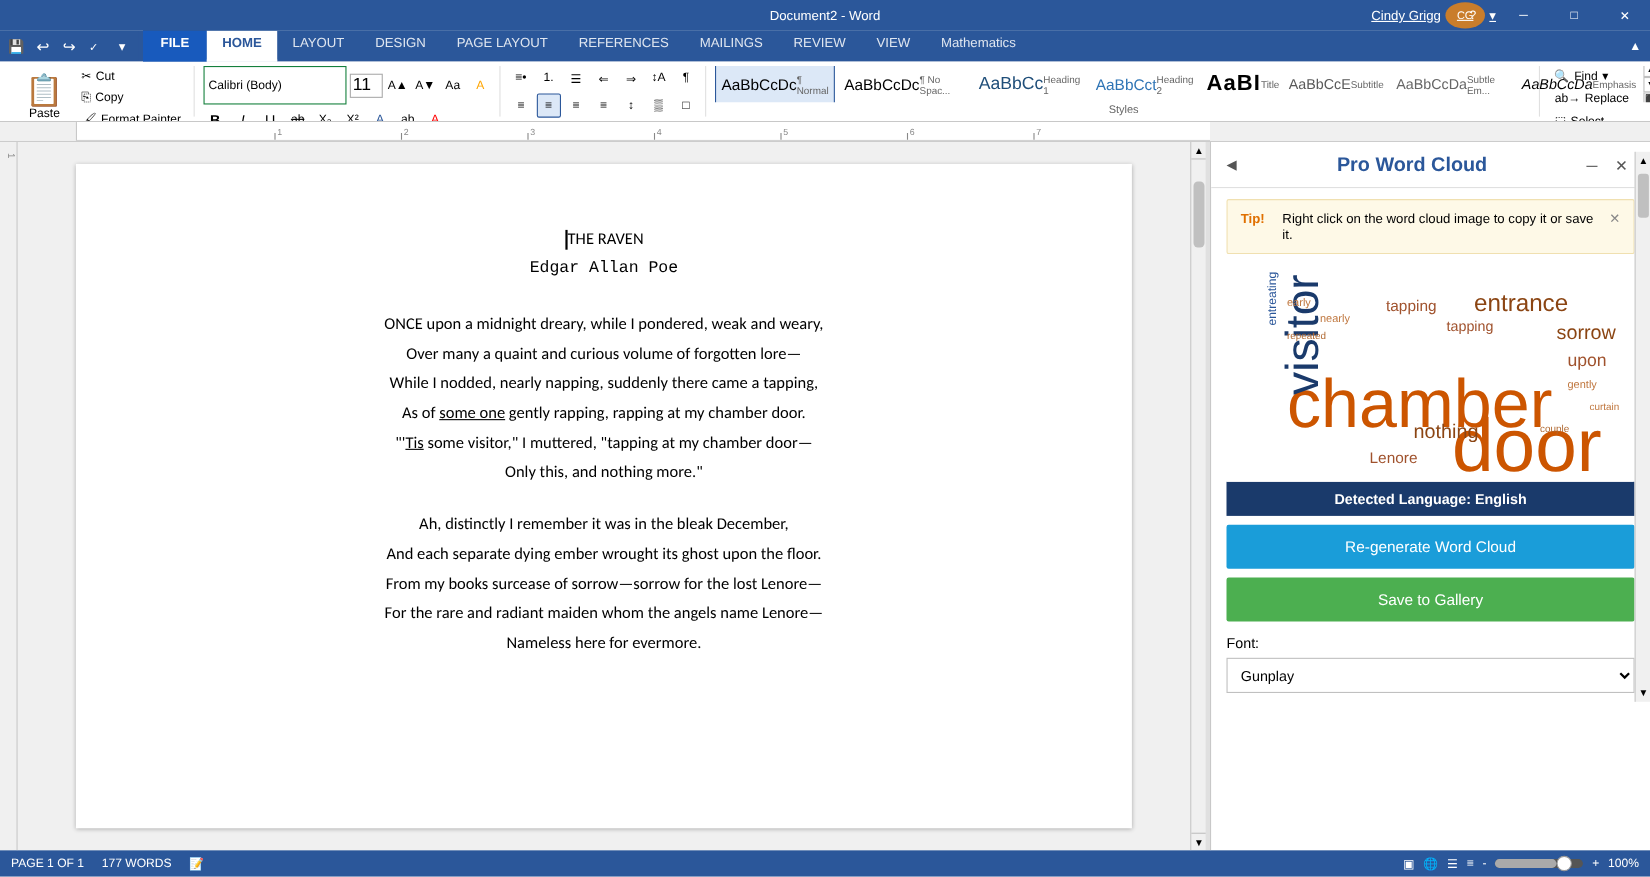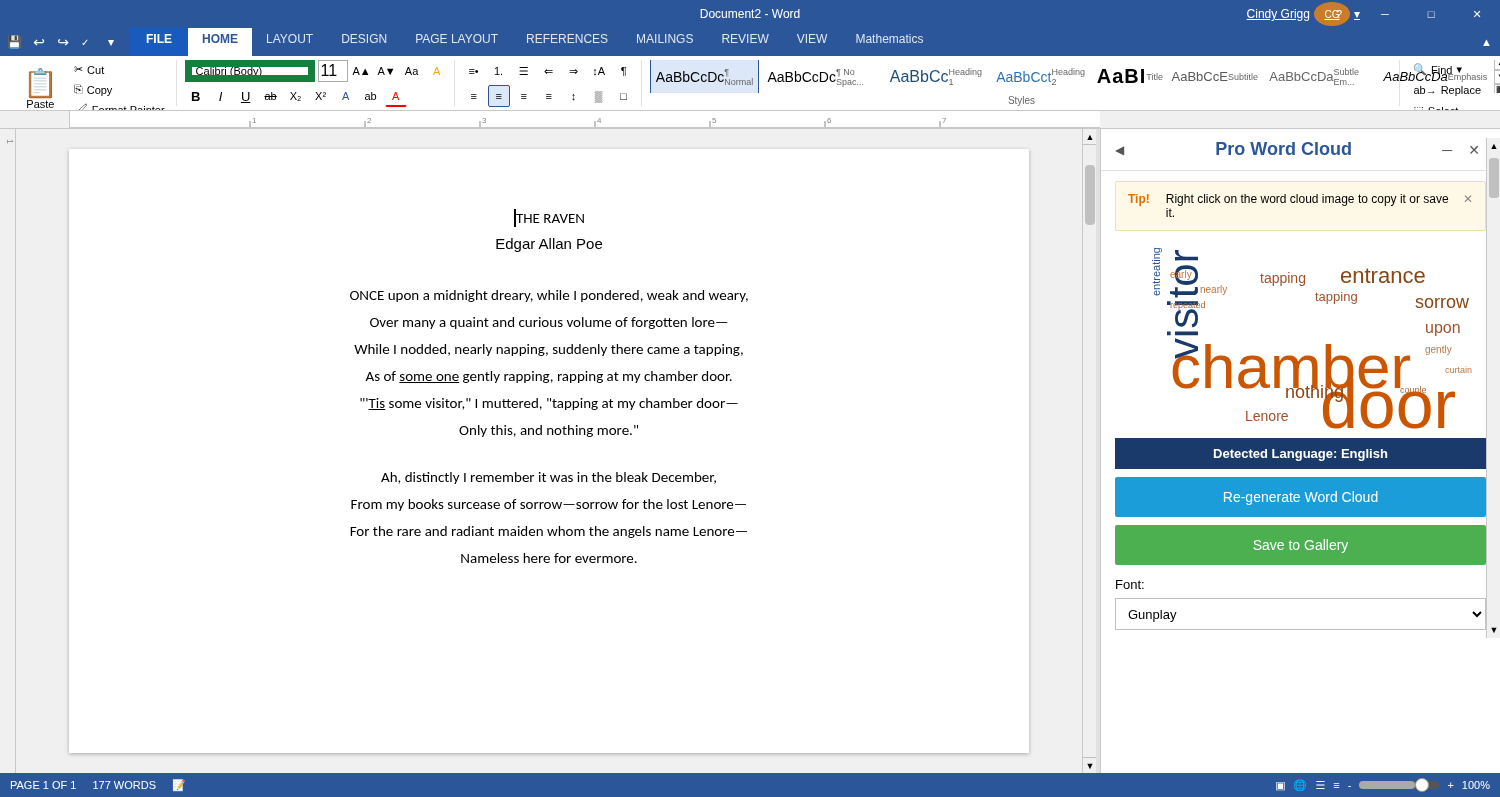--- a/index.html
+++ b/index.html
@@ -145,22 +145,22 @@
       font-size: 11px;
       white-space: nowrap;
     }
     .font-row {
       display: flex;
       align-items: center;
       gap: 3px;
     }
     .font-name-select {
       width: 130px;
-      height: 22px;
-      border: 7px solid #15803d;
+      height: 35px;
+      border: 1px solid #15803d;
       font-size: 11px;
       padding: 0 4px;
       background: white;
     }
     .font-size-select {
       width: 30px;
       height: 22px;
       border: 1px solid #ababab;
       font-size: 16px;
       padding: 0 2px;
@@ -236,21 +236,21 @@
       font-size: 15px;
       font-weight: normal;
       margin-bottom: 8px;
       font-family: 'Calibri', sans-serif;
     }
     .doc-author {
       text-align: center;
       font-size: 15px;
       font-weight: normal;
       margin-bottom: 30px;
-      font-family: Liberation Sans, sans-serif;
+      font-family: Liberation Mono, monospace;
     }
     .doc-stanza {
       margin-bottom: 20px;
     }
     .doc-line {
       font-size: 15px;
       font-family: 'Calibri', sans-serif;
       line-height: 1.8;
       text-align: center;
     }
@@ -645,20 +645,21 @@
         <div class="doc-line">ONCE upon a midnight dreary, while I pondered, weak and weary,</div>
         <div class="doc-line">Over many a quaint and curious volume of forgotten lore—</div>
         <div class="doc-line">While I nodded, nearly napping, suddenly there came a tapping,</div>
         <div class="doc-line">As of <span class="underline">some one</span> gently rapping, rapping at my chamber door.</div>
         <div class="doc-line">"'<span style="text-decoration:underline;">Tis</span> some visitor," I muttered, "tapping at my chamber door—</div>
         <div class="doc-line">Only this, and nothing more."</div>
       </div>
 
       <div class="doc-stanza">
         <div class="doc-line">Ah, distinctly I remember it was in the bleak December,</div>
+        <div class="doc-line">And each separate dying ember wrought its ghost upon the floor.</div>
         <div class="doc-line">From my books surcease of sorrow—sorrow for the lost Lenore—</div>
         <div class="doc-line">For the rare and radiant maiden whom the angels name Lenore—</div>
         <div class="doc-line">Nameless here for evermore.</div>
       </div>
 
     </div>
   </div>
 
   <div class="doc-scrollbar" style="width:14px; background:#f0f0f0; border-left:1px solid #c8c8c8;">
     <div style="width:14px; height:16px; display:flex; align-items:center; justify-content:center; cursor:pointer; font-size:9px; border-bottom:1px solid #c0c0c0;">▲</div>

